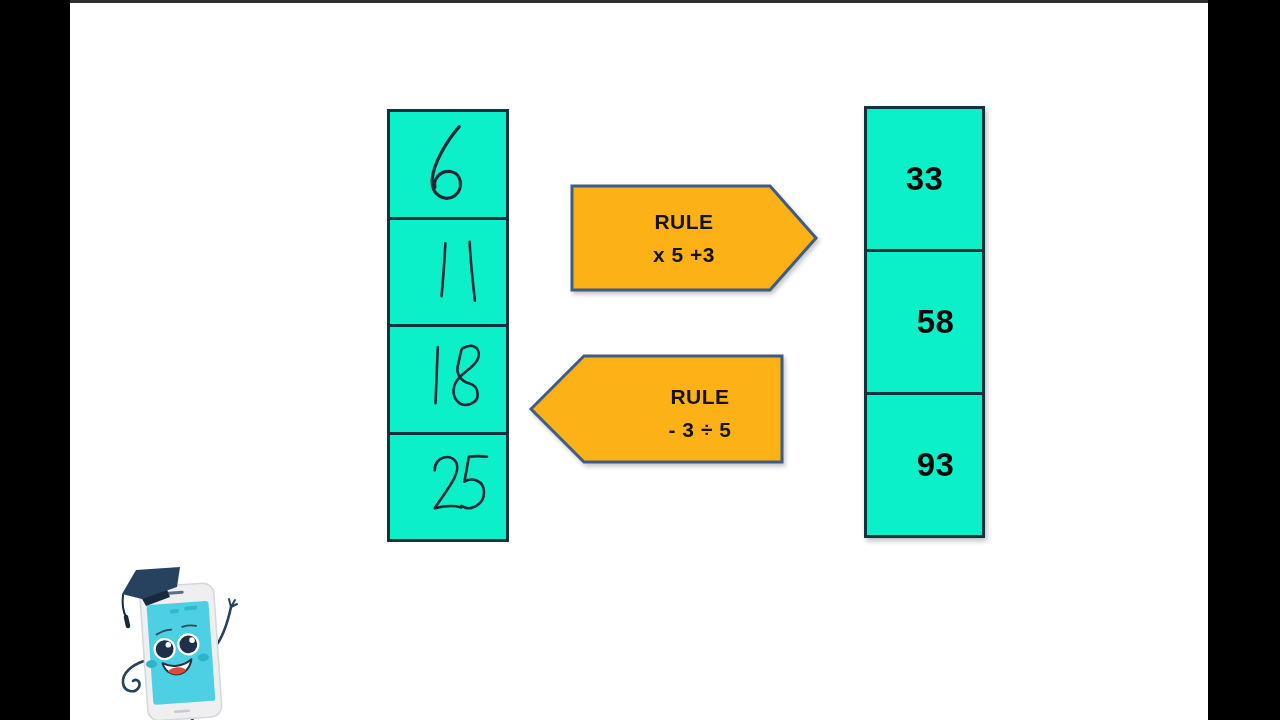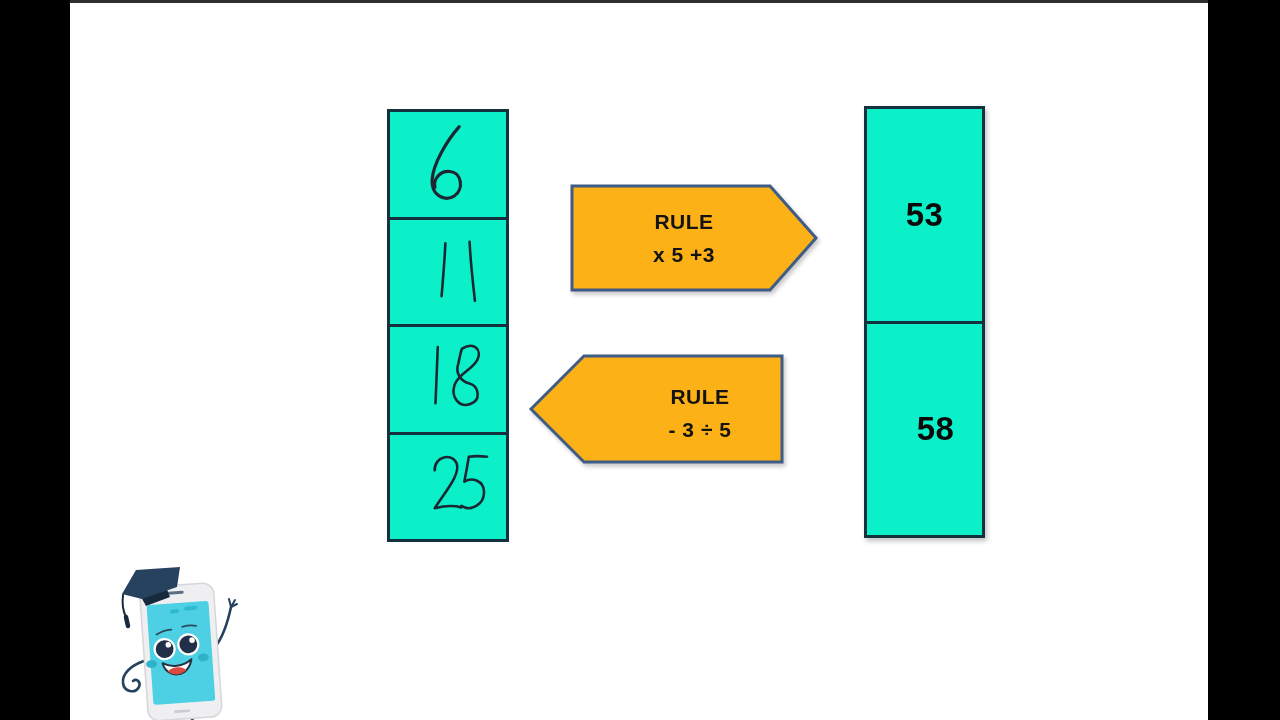--- a/index.html
+++ b/index.html
@@ -75,24 +75,27 @@
     </svg>
 
     <svg class="arrow-svg arrow-bottom" width="258" height="110" viewBox="0 0 258 110" role="img">
       <polygon class="arrow-shape" points="3,55 56,2 254,2 254,108 56,108"></polygon>
       <text class="arrow-text" x="172" y="50" text-anchor="middle">RULE</text>
       <text class="arrow-text" x="172" y="83" text-anchor="middle">- 3 ÷ 5</text>
     </svg>
 
     <div class="col col-right">
       <div class="cell">
-        <span class="out-num">53</span>
+        <span class="out-num">33</span>
       </div>
       <div class="cell">
         <span class="out-num">58</span>
+      </div>
+      <div class="cell">
+        <span class="out-num">93</span>
       </div>
     </div>
 
     <svg class="mascot" viewBox="0 0 136 164" role="img" aria-label="Smiling smartphone mascot wearing a graduation cap and waving">
       <defs>
         <clipPath id="mouthClip">
           <path d="M52,103 C55,119 77,120 81,101 C72,108 60,108 52,103 Z"></path>
         </clipPath>
       </defs>
 

